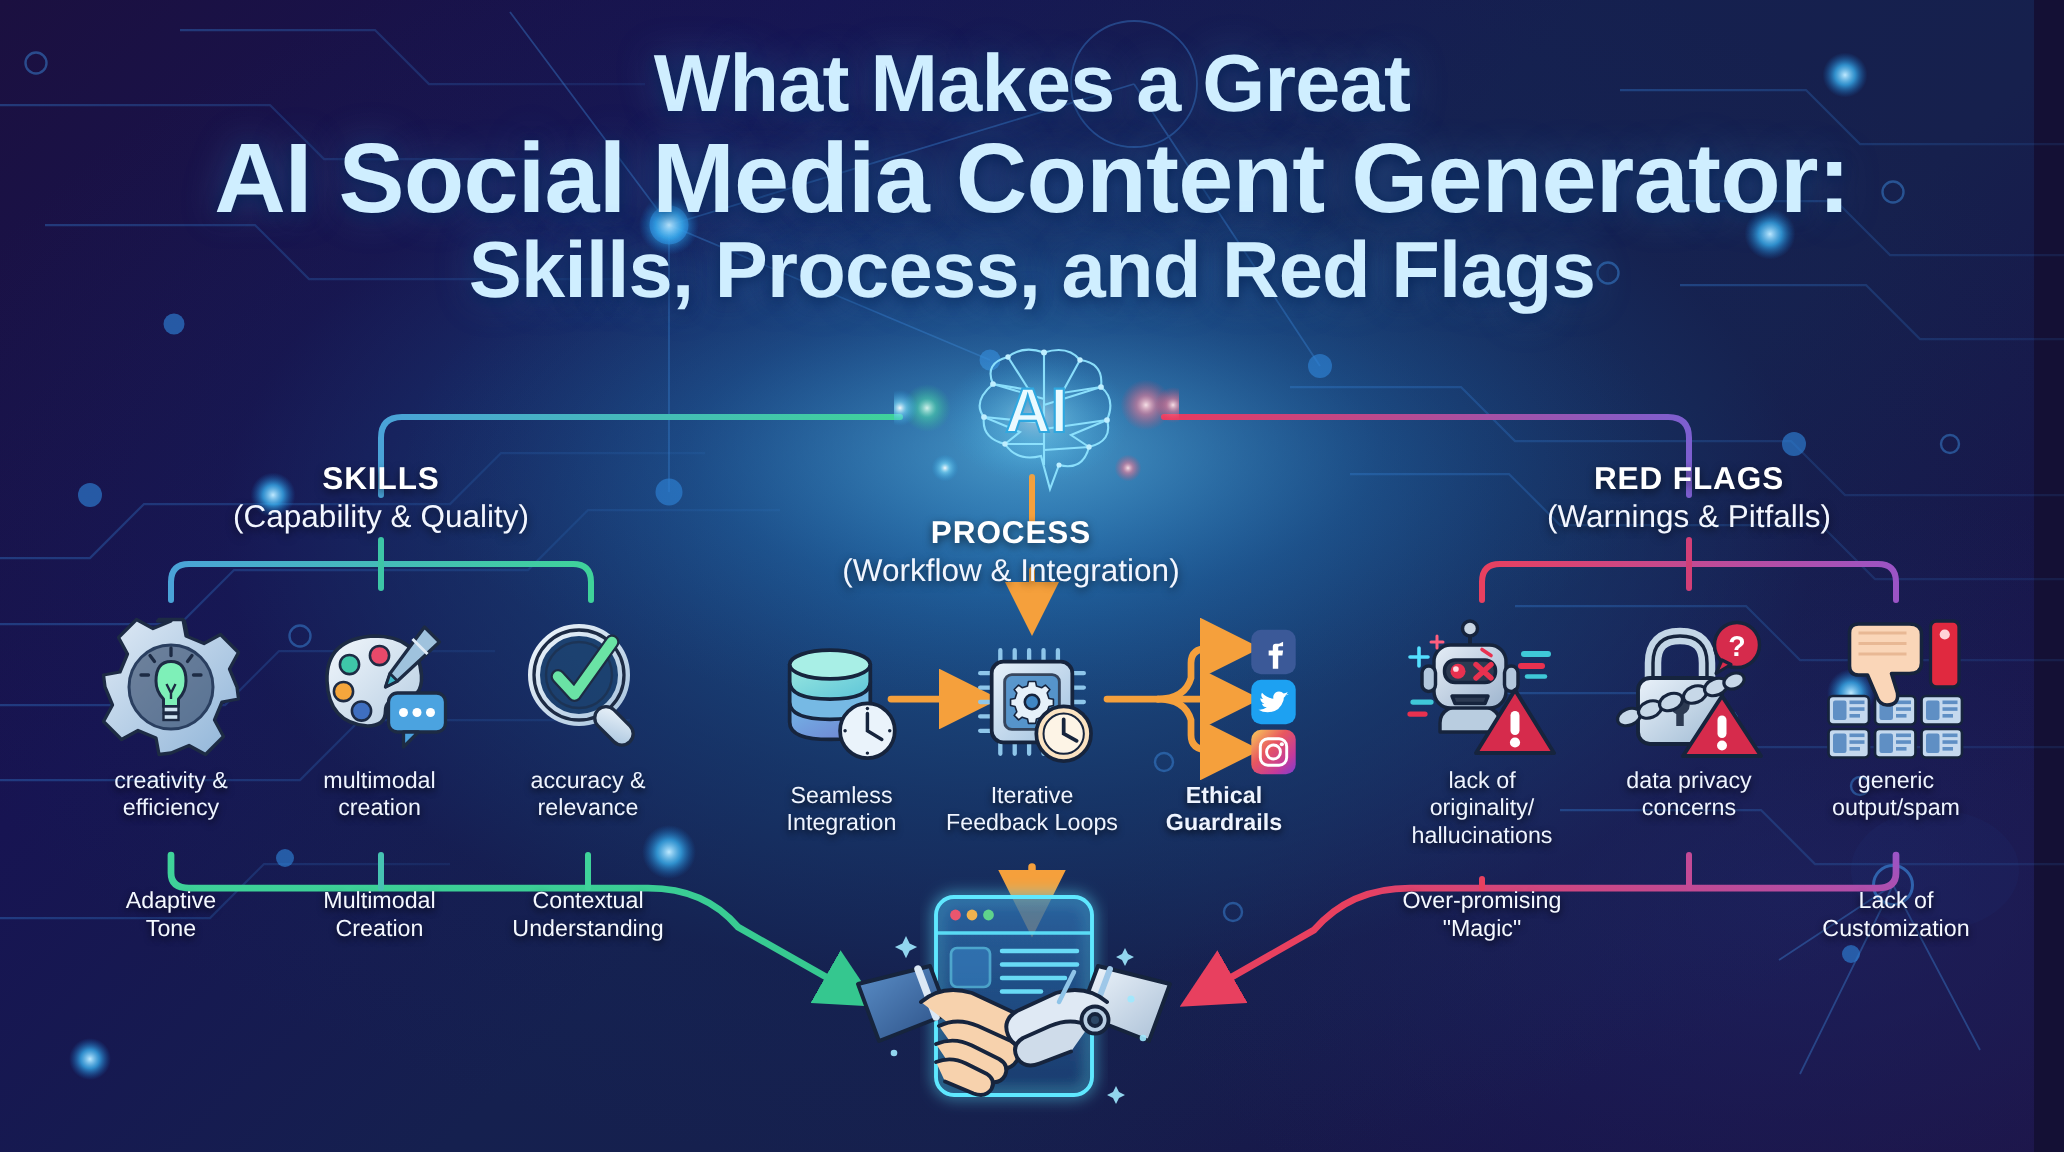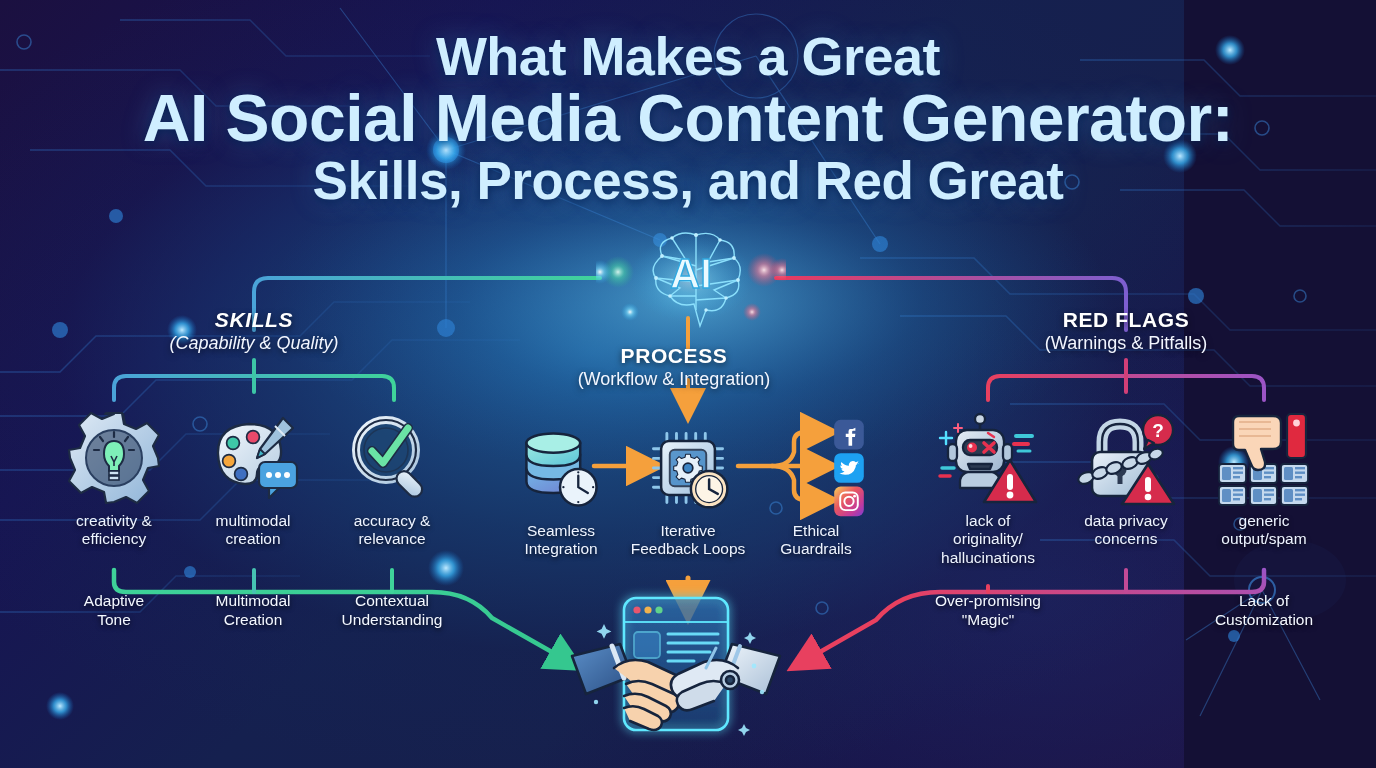--- a/index.html
+++ b/index.html
@@ -3,21 +3,21 @@
 <meta charset="utf-8">
 <style>
   * { margin:0; padding:0; box-sizing:border-box; }
   html,body { width:1376px; height:768px; overflow:hidden; }
   body {
     font-family:"Liberation Sans", sans-serif;
     background:#141035;
     position:relative;
   }
   #stage {
-    position:absolute; inset:0; width:1184px; height:768px;
+    position:absolute; inset:0; width:1356px; height:768px;
     background:
       radial-gradient(ellipse 760px 430px at 50% 46%, rgba(30,92,150,0.95) 0%, rgba(24,70,124,0.55) 42%, rgba(20,45,95,0.15) 70%, rgba(0,0,0,0) 100%),
       radial-gradient(ellipse 620px 380px at 88% 78%, rgba(30,35,95,0.75) 0%, rgba(20,20,65,0) 72%),
       linear-gradient(135deg, #1b1040 0%, #171452 26%, #15204f 50%, #16204d 66%, #181449 84%, #1d1346 100%);
   }
   .bg-svg { position:absolute; inset:0; width:1376px; height:768px; }
 
   
   #title {
     position:absolute; top:28px; left:0; width:1376px;
@@ -37,21 +37,21 @@
   
   #brain { position:absolute; left:596px; top:226px; width:190px; height:110px; z-index:13; }
 
   
   .sec-head { position:absolute; text-align:center; z-index:12; }
   .sec-head .t {
     font-size:21px; font-weight:bold; color:#ffffff; letter-spacing:.6px;
     text-shadow:0 2px 6px rgba(0,0,0,.6);
   }
   .sec-head .s {
-    font-size:18px; color:#f2f6ff; margin-top:1px;
+    font-size:21px; color:#f2f6ff; margin-top:1px;
     text-shadow:0 2px 6px rgba(0,0,0,.6);
   }
 
   
   .node { position:absolute; width:132px; text-align:center; z-index:12; }
   .node .ico { height:100px; display:flex; align-items:center; justify-content:center; }
   .node .cap {
     font-size:15.5px; color:#eef4ff; line-height:1.18; margin-top:4px;
     text-shadow:0 2px 5px rgba(0,0,0,.75);
   }
@@ -151,21 +151,21 @@
       <circle cx="1234" cy="462" r="16" fill="url(#glowdot)"></circle>
       <circle cx="182" cy="330" r="15" fill="url(#glowdot)"></circle>
       <circle cx="60" cy="706" r="14" fill="url(#glowdot)"></circle>
     </g>
     <ellipse cx="690" cy="300" rx="420" ry="180" fill="url(#centerglow)"></ellipse>
   </svg>
 
   <div id="title">
     <div class="line l1">What Makes a Great</div>
     <div class="line l2">AI Social Media Content Generator:</div>
-    <div class="line l3">Skills, Process, and Red Great</div>
+    <div class="line l3">Skills, Process, and Red Flags</div>
   </div>
 
   <svg class="bg-svg" viewBox="0 0 1376 768" style="z-index:10;">
     <defs>
       <linearGradient id="gSkills" x1="1" y1="0" x2="0" y2="0">
         <stop offset="0%" stop-color="#3fd39a"></stop>
           <stop offset="100%" stop-color="#4aa3d8"></stop>
       </linearGradient>
       <linearGradient id="gSkillsBr" x1="0" y1="0" x2="1" y2="0">
         <stop offset="0%" stop-color="#4aa3d8"></stop>
@@ -275,21 +275,21 @@
 
       <circle cx="22" cy="46" r="16" fill="url(#bglowG)"></circle>
       <circle cx="4" cy="46" r="12" fill="url(#bglowC)"></circle>
       <circle cx="168" cy="44" r="17" fill="url(#bglowR)"></circle>
       <circle cx="186" cy="44" r="12" fill="url(#bglowR)"></circle>
       <circle cx="34" cy="86" r="9" fill="url(#bglowC)"></circle>
       <circle cx="156" cy="86" r="9" fill="url(#bglowR)"></circle>
     </svg>
   </div>
 
-  <div class="sec-head" style="left:104px; top:308px; width:300px;font-style:italic;">
+  <div class="sec-head" style="left:104px; top:308px; width:300px;">
     <div class="t">SKILLS</div>
     <div class="s">(Capability &amp; Quality)</div>
   </div>
 
   <div class="node" style="left:48px; top:408px;">
     <div class="ico">
       <svg viewBox="0 0 100 100" width="100" height="100">
         <defs>
             <linearGradient id="gearG" x1="0" y1="0" x2="1" y2="1">
           <stop offset="0%" stop-color="#dfeaf5"></stop>
@@ -437,21 +437,21 @@
             <circle cx="68" cy="54.5" r="1.2"></circle>
             <circle cx="83.5" cy="70" r="1.2"></circle>
             <circle cx="68" cy="85.5" r="1.2"></circle>
             <circle cx="52.5" cy="70" r="1.2"></circle>
           </g>
       </svg>
     </div>
     <div class="cap">Seamless<br>Integration</div>
   </div>
 
-  <div class="node" style="left:750px; top:418px;">
+  <div class="node" style="left:750px; top:418px;font-weight:bold;">
     <div class="ico" style="flex-direction:column; gap:4px; padding-left:66px;">
       <svg viewBox="0 0 36 108" width="34" height="102">
         <defs>
           <linearGradient id="igG" x1="0" y1="0" x2="1" y2="1">
             <stop offset="0%" stop-color="#f9cf5a"></stop>
               <stop offset="40%" stop-color="#e8575f"></stop>
             <stop offset="75%" stop-color="#c43a9c"></stop>
               <stop offset="100%" stop-color="#7d3fd0"></stop>
             </linearGradient>
         </defs>

